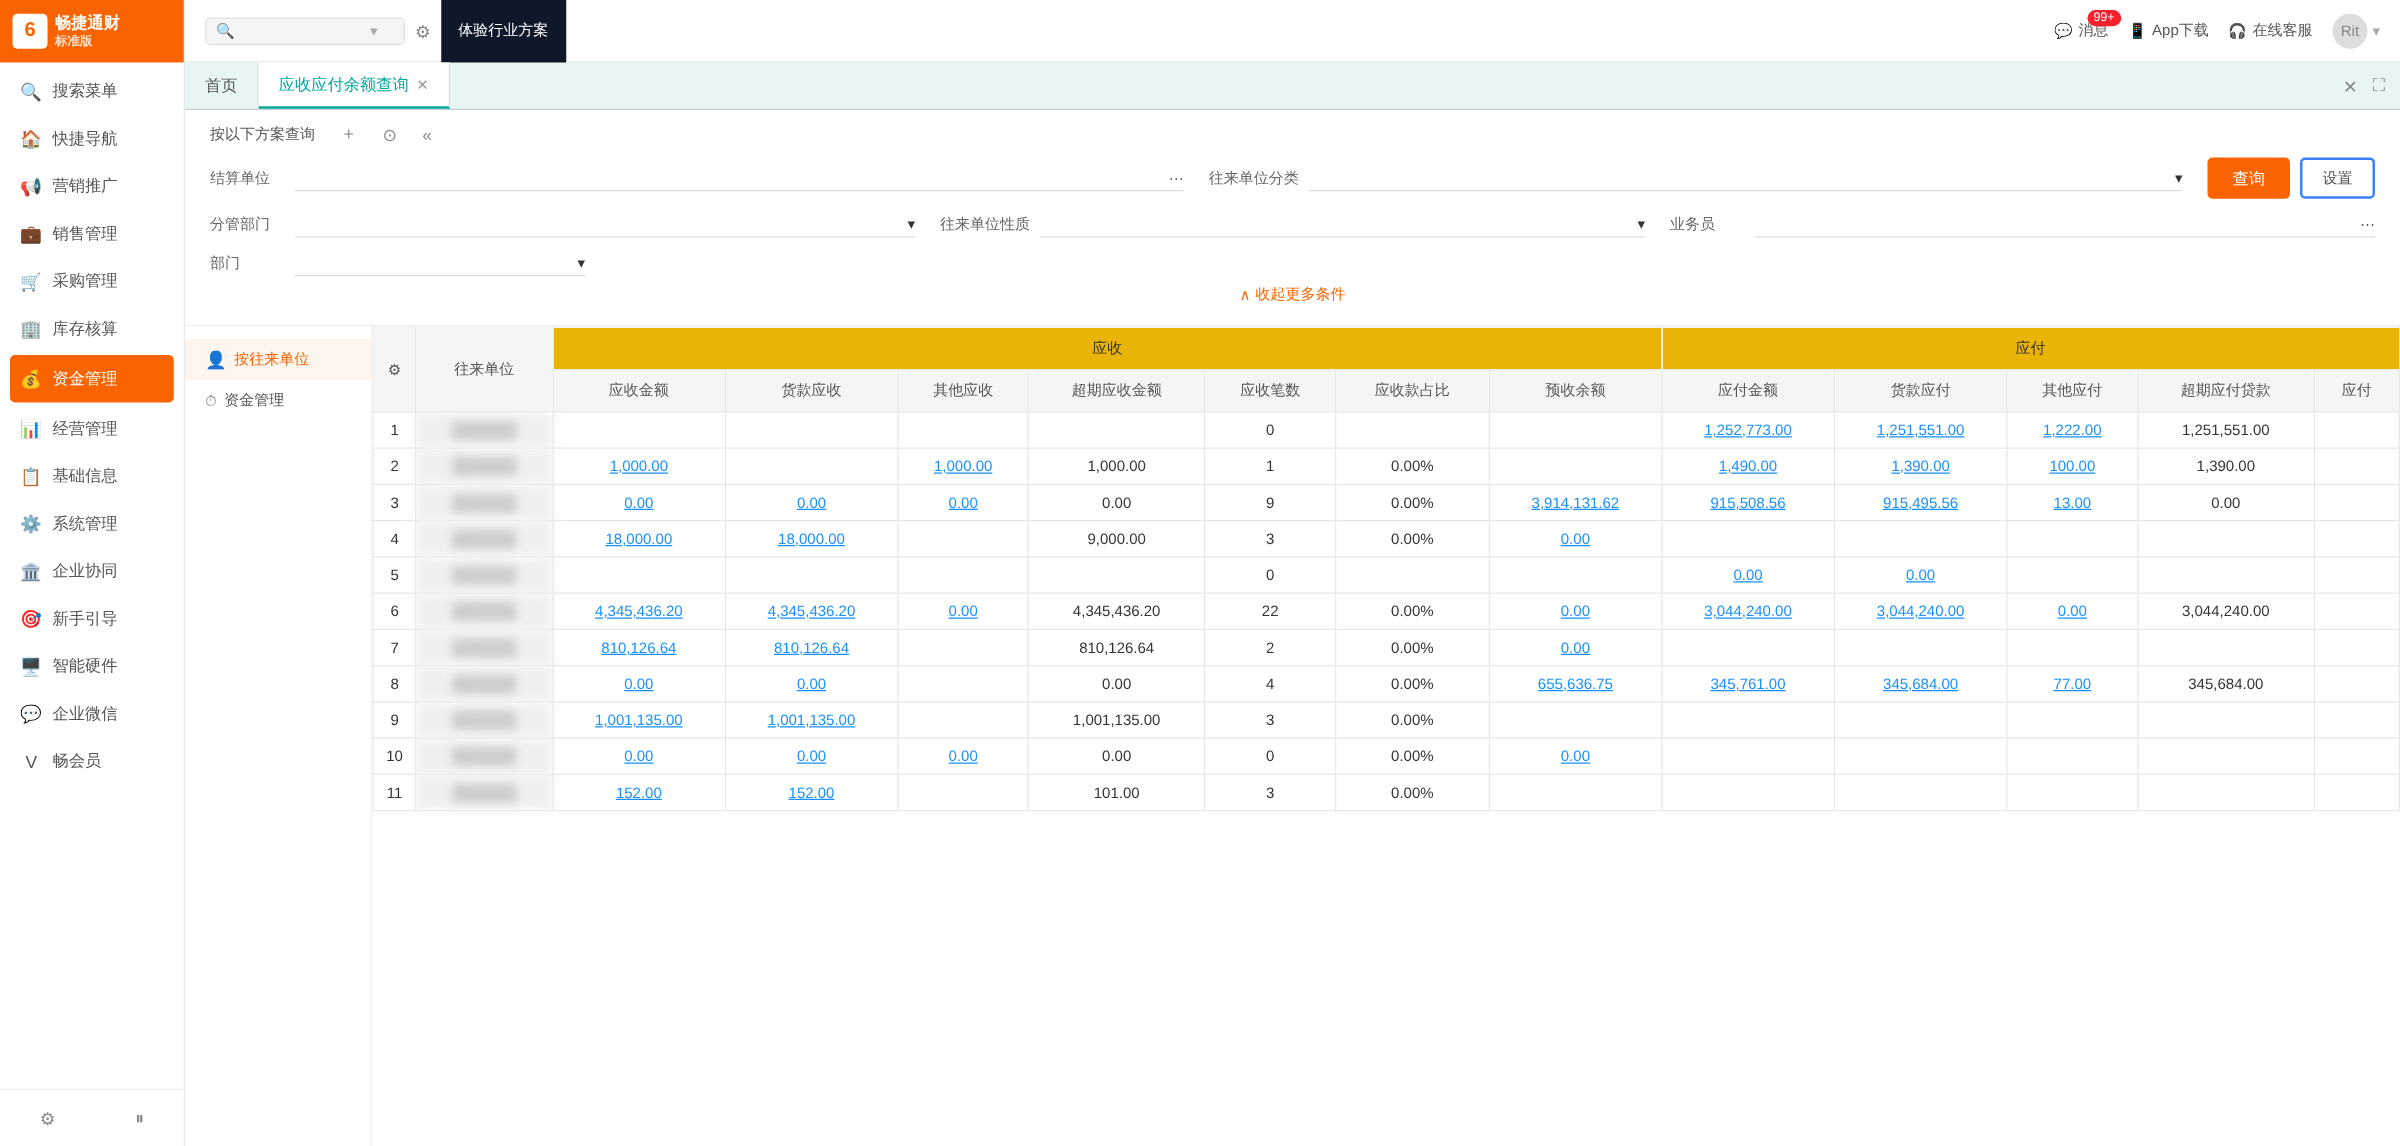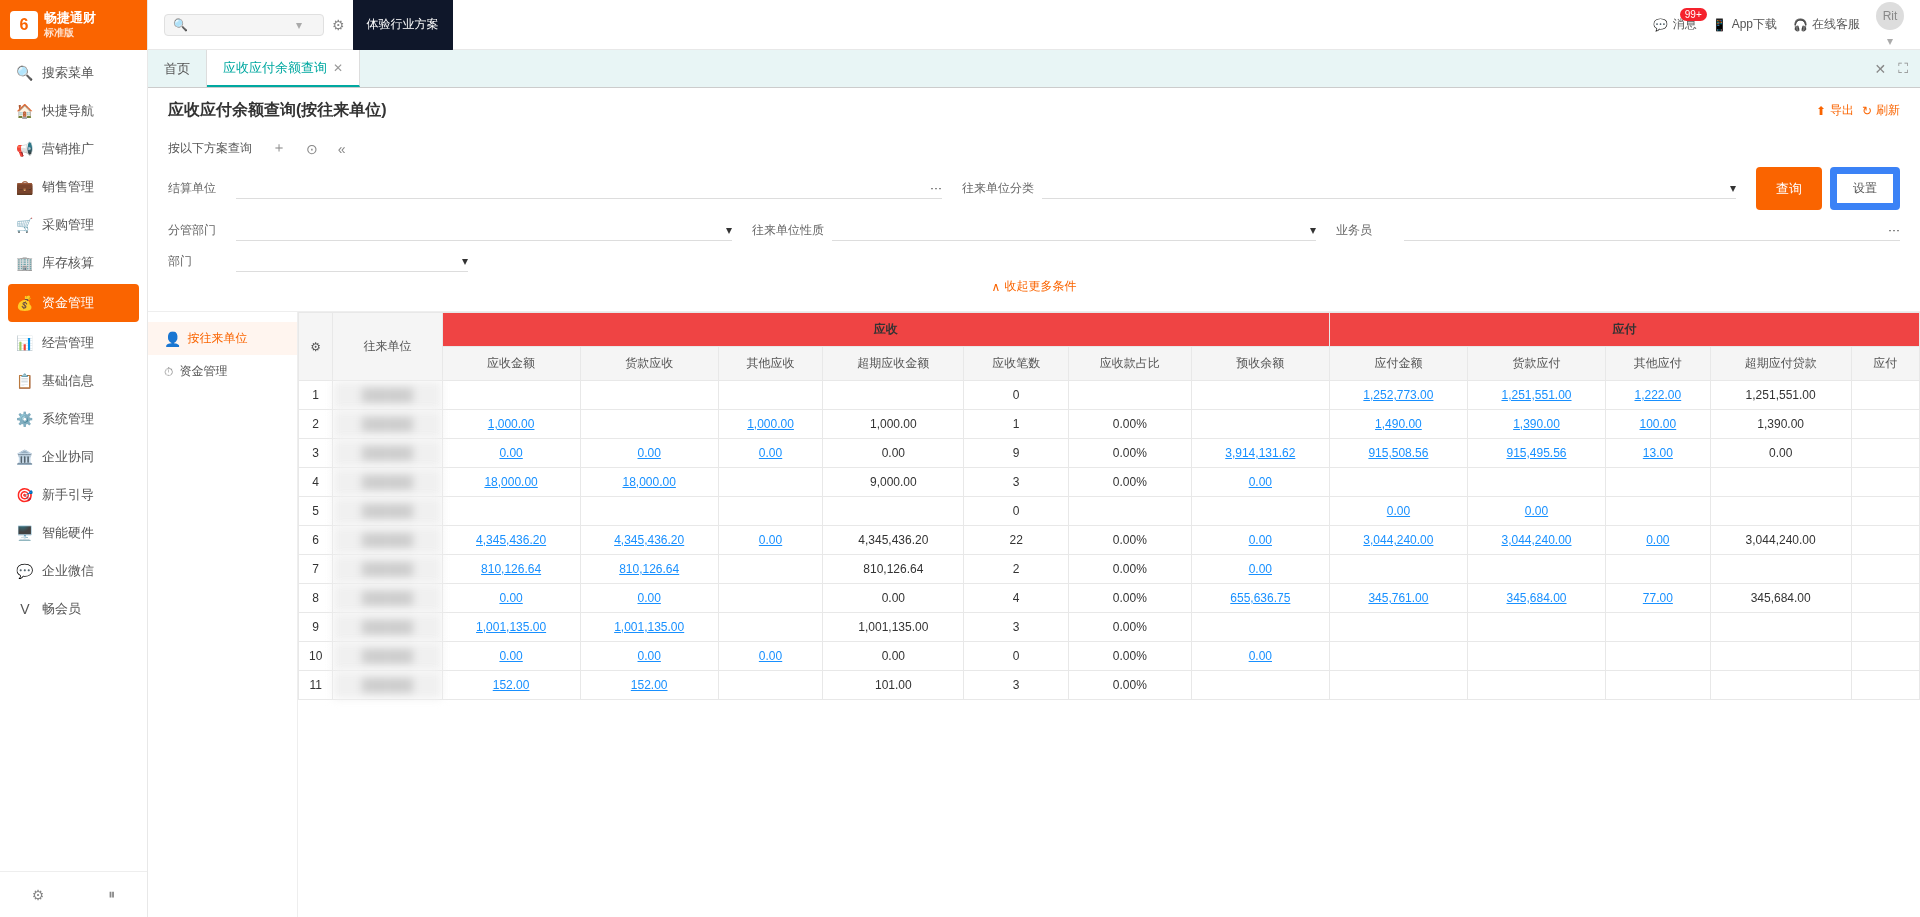--- a/index.html
+++ b/index.html
@@ -27,21 +27,21 @@
     
     .top-header { height: 50px; background: #fff; display: flex; align-items: center; padding: 0 16px; border-bottom: 1px solid #e8e8e8; gap: 12px; }
     .header-search-area { display: flex; align-items: center; gap: 8px; flex: 1; }
     .header-search-box { display: flex; align-items: center; background: #f5f5f5; border: 1px solid #e0e0e0; border-radius: 4px; padding: 3px 8px; gap: 4px; min-width: 160px; }
     .header-search-box input { border: none; background: transparent; outline: none; font-size: 12px; width: 100px; }
     .gear-btn { cursor: pointer; color: #888; font-size: 14px; }
     .highlight-btn { background: #0f172a; color: #fff; border: none; border-radius: 4px; padding: 20px 14px; font-size: 12px; cursor: pointer; font-family: Liberation Mono, monospace; }
     .header-right { display: flex; align-items: center; gap: 16px; margin-left: auto; }
     .header-right-item { display: flex; align-items: center; gap: 4px; cursor: pointer; color: #555; font-size: 12px; position: relative; }
     .badge-red { background: #f5222d; color: #fff; border-radius: 10px; padding: 1px 5px; font-size: 10px; position: absolute; top: -8px; right: -10px; }
-    .avatar-area { display: flex; align-items: center; gap: 4px; flex-direction: column; }
+    .avatar-area { display: flex; align-items: center; gap: 4px; }
     .avatar-box { width: 28px; height: 28px; background: #ddd; border-radius: 50%; overflow: hidden; display: flex; align-items: center; justify-content: center; font-size: 12px; color: #888; }
 
     
     .tab-bar { background: #e8f5f5; display: flex; align-items: center; border-bottom: 1px solid #ccc; height: 38px; }
     .tab-item { display: flex; align-items: center; padding: 0 16px; height: 100%; cursor: pointer; font-size: 13px; color: #555; border-right: 1px solid #ddd; gap: 6px; }
     .tab-item.home { color: #555; }
     .tab-item.active { background: #fff; color: #00a8a0; border-bottom: 2px solid #00a8a0; }
     .tab-close { font-size: 12px; color: #999; cursor: pointer; }
     .tab-bar-actions { margin-left: auto; display: flex; align-items: center; padding: 0 12px; gap: 12px; }
     .tab-bar-icon { font-size: 14px; color: #888; cursor: pointer; }
@@ -75,37 +75,37 @@
     
     .content-area { display: flex; flex: 1; overflow: hidden; }
     .left-panel { width: 150px; border-right: 1px solid #eee; padding: 10px 0; flex-shrink: 0; background: #fff; }
     .left-panel-item { padding: 8px 16px; cursor: pointer; font-size: 12px; color: #555; display: flex; align-items: center; gap: 6px; }
     .left-panel-item.active { color: #fa6400; background: #fff5ef; }
 
     
     .table-area { flex: 1; overflow: auto; background: #fff; }
     table { width: 100%; border-collapse: collapse; font-size: 12px; }
     thead th { background: #f5f5f5; padding: 8px 10px; text-align: center; font-weight: normal; color: #555; border: 1px solid #e8e8e8; white-space: nowrap; position: sticky; top: 0; z-index: 2; }
-    thead th.group-header { background: #ef4444; color: #333; font-weight: bold; }
+    thead th.group-header { background: #eab308; color: #333; font-weight: normal; }
     tbody td { padding: 7px 10px; border: 1px solid #e8e8e8; text-align: center; color: #333; }
     .td-link { color: #1890ff; text-decoration: underline; cursor: pointer; }
     .td-orange { color: #fa6400; }
 
     
     .table-footer { background: #fff8f0; padding: 6px 10px; display: flex; align-items: center; border-top: 2px solid #e8e8e8; font-size: 12px; }
     .footer-label { font-weight: bold; min-width: 80px; }
 
     
     ::-webkit-scrollbar { width: 6px; height: 6px; }
     ::-webkit-scrollbar-track { background: #f0f0f0; }
     ::-webkit-scrollbar-thumb { background: #ccc; border-radius: 3px; }
     .col-settings { width: 30px; }
 
     .query-btn { background: #fa6400; color: #fff; border: none; border-radius: 4px; padding: 7px 20px; font-size: 13px; cursor: pointer; }
-    .set-btn { background: #fff; color: #555; border: 7px solid #3b82f6; border-radius: 4px; padding: 6px 16px; font-size: 12px; cursor: pointer; }
+    .set-btn { background: #fff; color: #555; border: 2px solid #3b82f6; border-radius: 4px; padding: 6px 16px; font-size: 12px; cursor: pointer; }
     .sidebar-item.active { margin: 2px 8px; border-radius: 4px; padding: 10px 8px; }
   </style>
 </head>
 <body>
 
 <div class="sidebar">
   <div class="sidebar-logo">
     <div class="sidebar-logo-icon">
       <span>6</span>
     </div>
@@ -230,33 +230,20 @@
     </div>
     <div class="tab-bar-actions">
       <span class="tab-bar-icon">✕</span>
       <span class="tab-bar-icon">⛶</span>
     </div>
   </div>
 
   <div class="page-content">
     <div class="page-inner">
 
-      <div class="page-header">
-        <div class="page-title">应收应付余额查询(按往来单位)</div>
-        <div class="page-actions">
-          <div class="page-action-btn">
-            <span>⬆</span>
-            <span>导出</span>
-          </div>
-          <div class="page-action-btn">
-            <span>↻</span>
-            <span>刷新</span>
-          </div>
-        </div>
-      </div>
 
       <div class="filter-area">
         <div class="filter-header">
           <span class="filter-label">按以下方案查询</span>
           <span class="filter-icon-btn">＋</span>
           <span class="filter-icon-btn">⊙</span>
           <span class="filter-icon-btn">«</span>
         </div>
 
         <div class="filter-rows">

